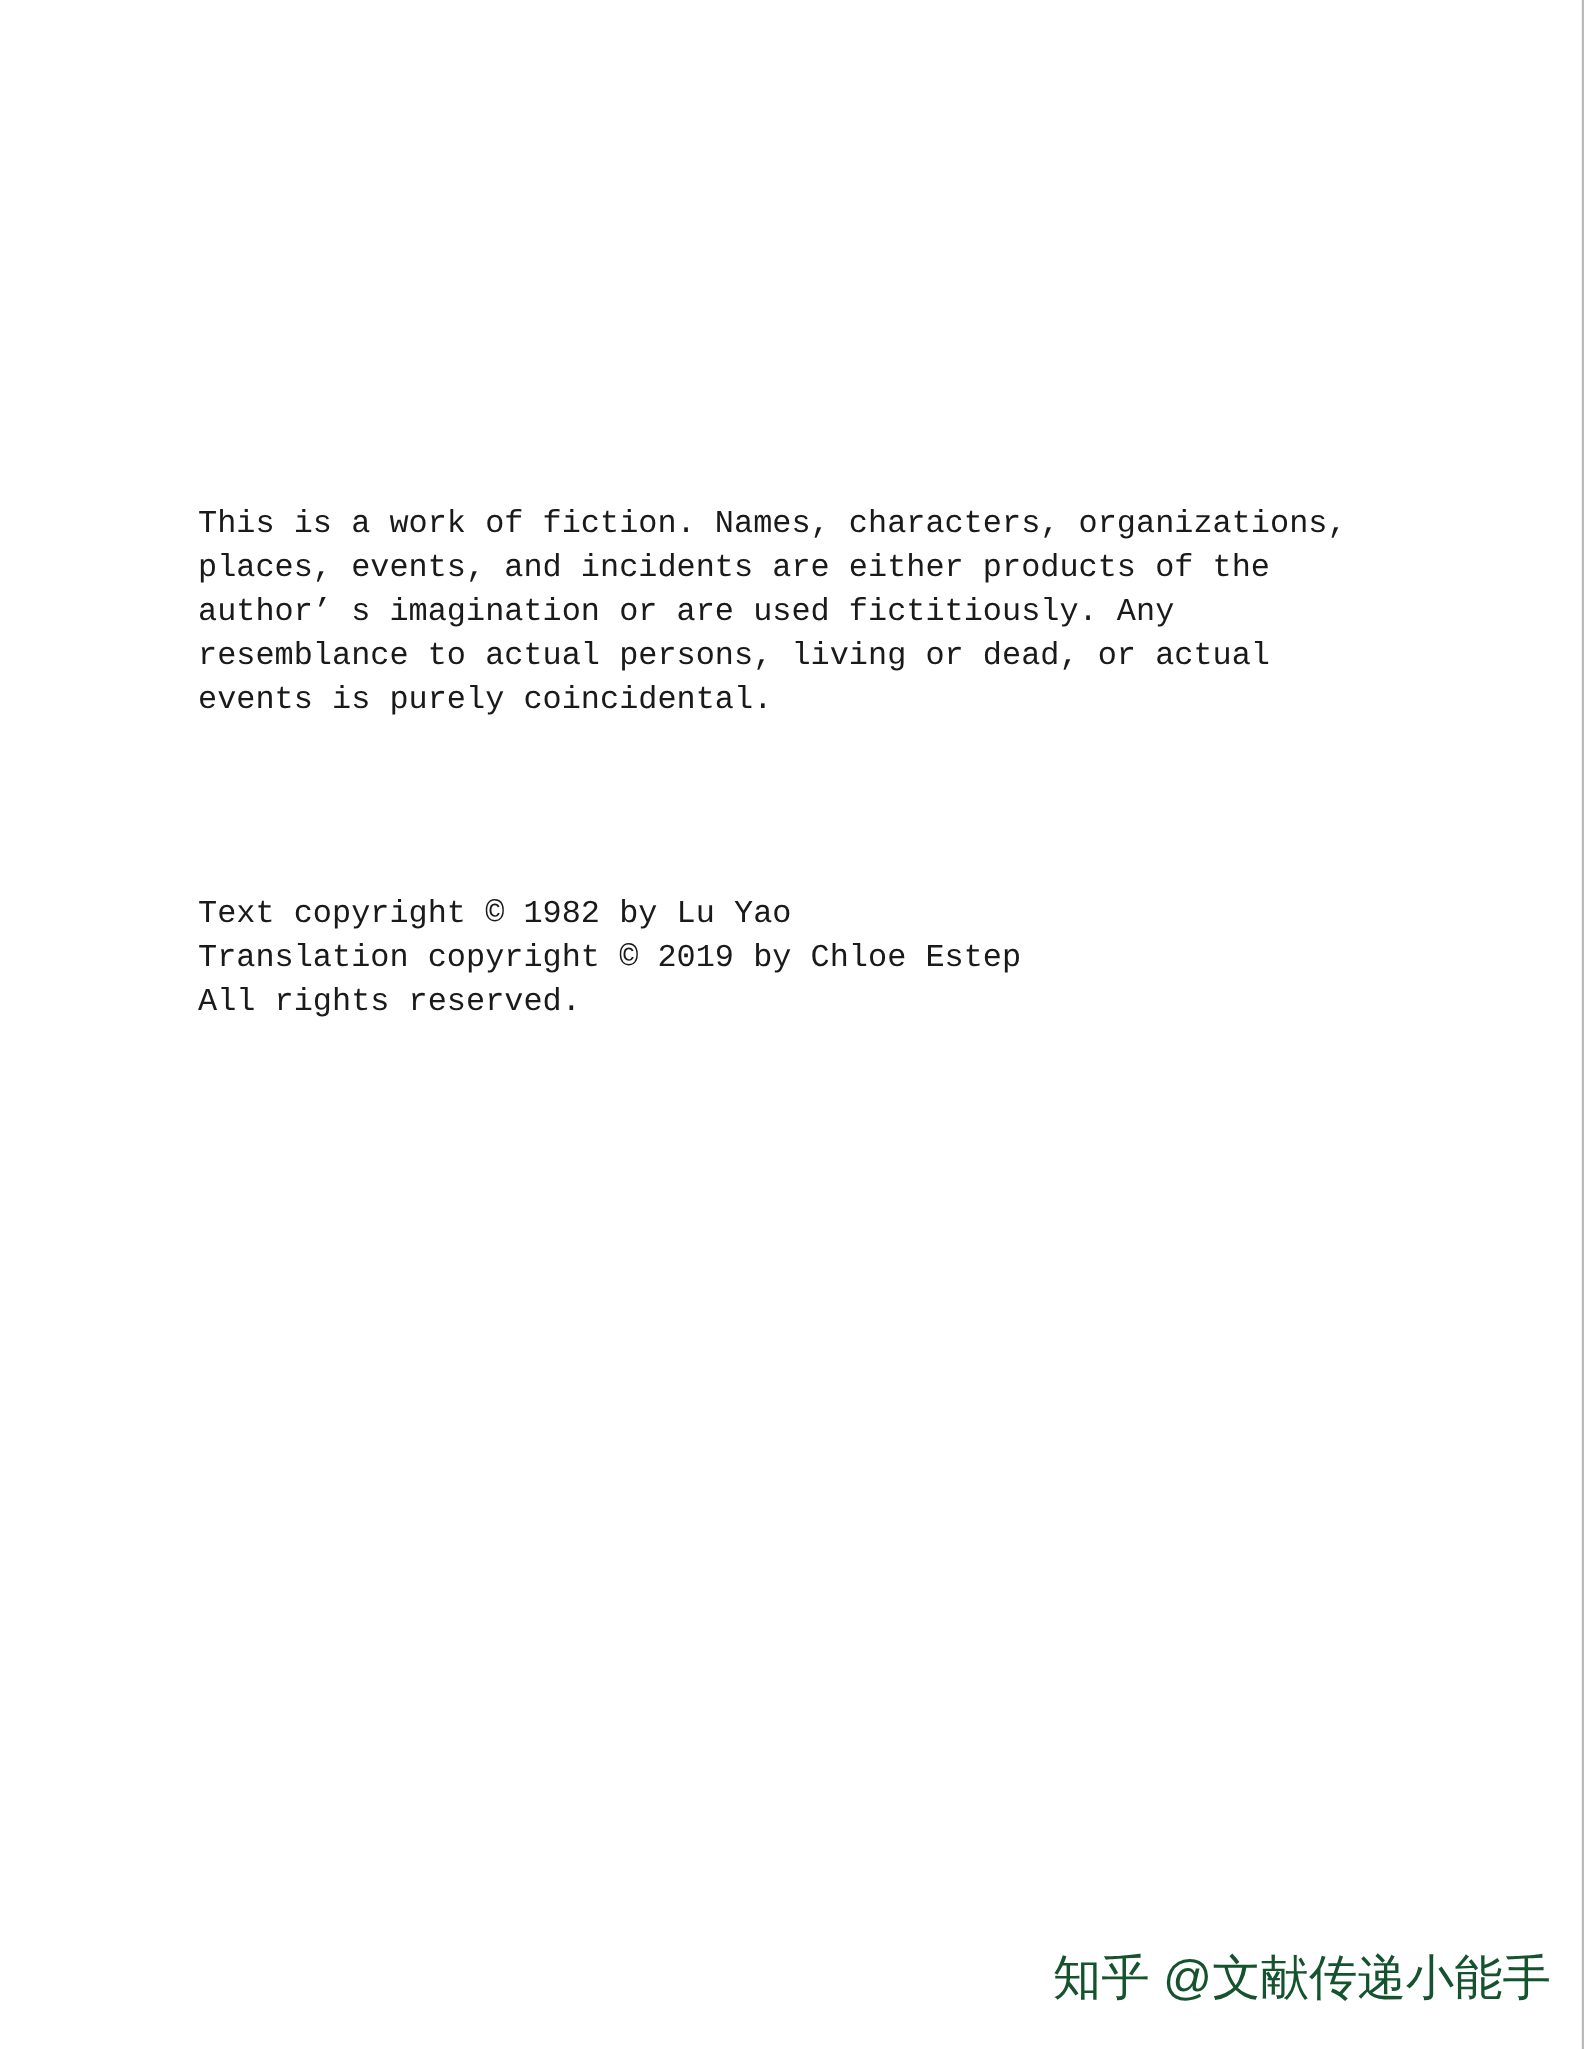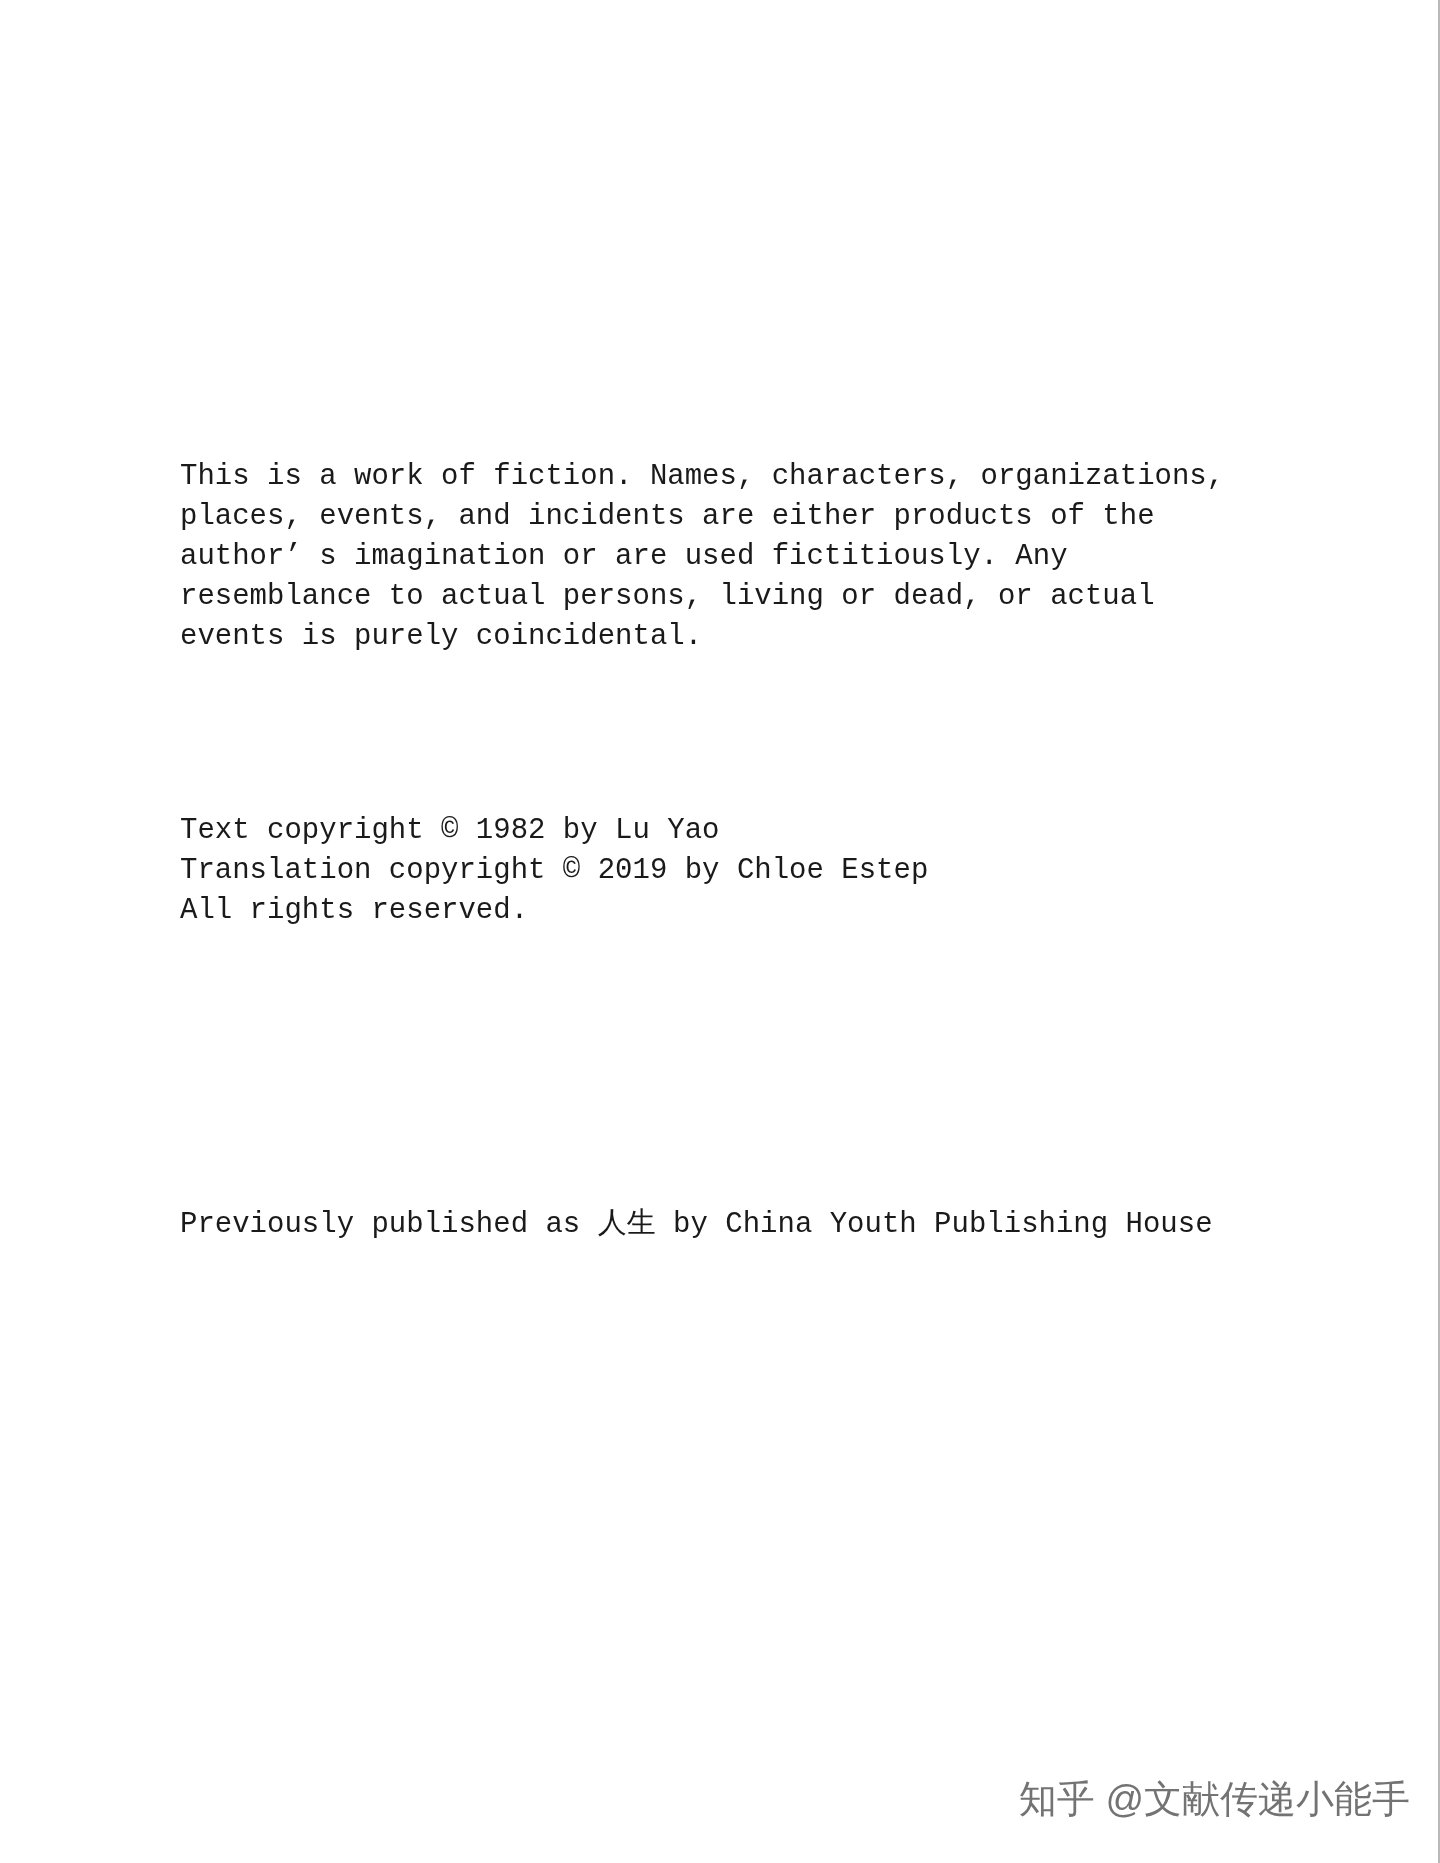--- a/index.html
+++ b/index.html
@@ -38,23 +38,23 @@
   }
   .line { display: block; }
   .cjk-small {
     font-size: 20px;
   }
   .watermark {
     position: absolute;
     top: 1776px;
     right: 30px;
     font-family: "Liberation Sans", "DejaVu Sans", sans-serif;
-    font-size: 38px;
+    font-size: 44px;
     line-height: 46px;
-    color: #737373;
+    color: #14532d;
     text-shadow: 1px 1px 0 #ffffff;
     white-space: pre;
   }
 </style>
 </head>
 <body>
 
 <div class="page-edge-line"></div>
 
 <div class="content">
@@ -64,21 +64,20 @@
 author’ s imagination or are used fictitiously. Any
 resemblance to actual persons, living or dead, or actual
 events is purely coincidental.</p>
 
   <p>Text copyright © 1982 by Lu Yao
 Translation copyright © 2019 by Chloe Estep
 All rights reserved.</p>
 
 
   <p>
-    <span class="line">Previously published as 人生 by China Youth Publishing House</span>
     
     
   </p>
 
   
 
   
 
   
 

